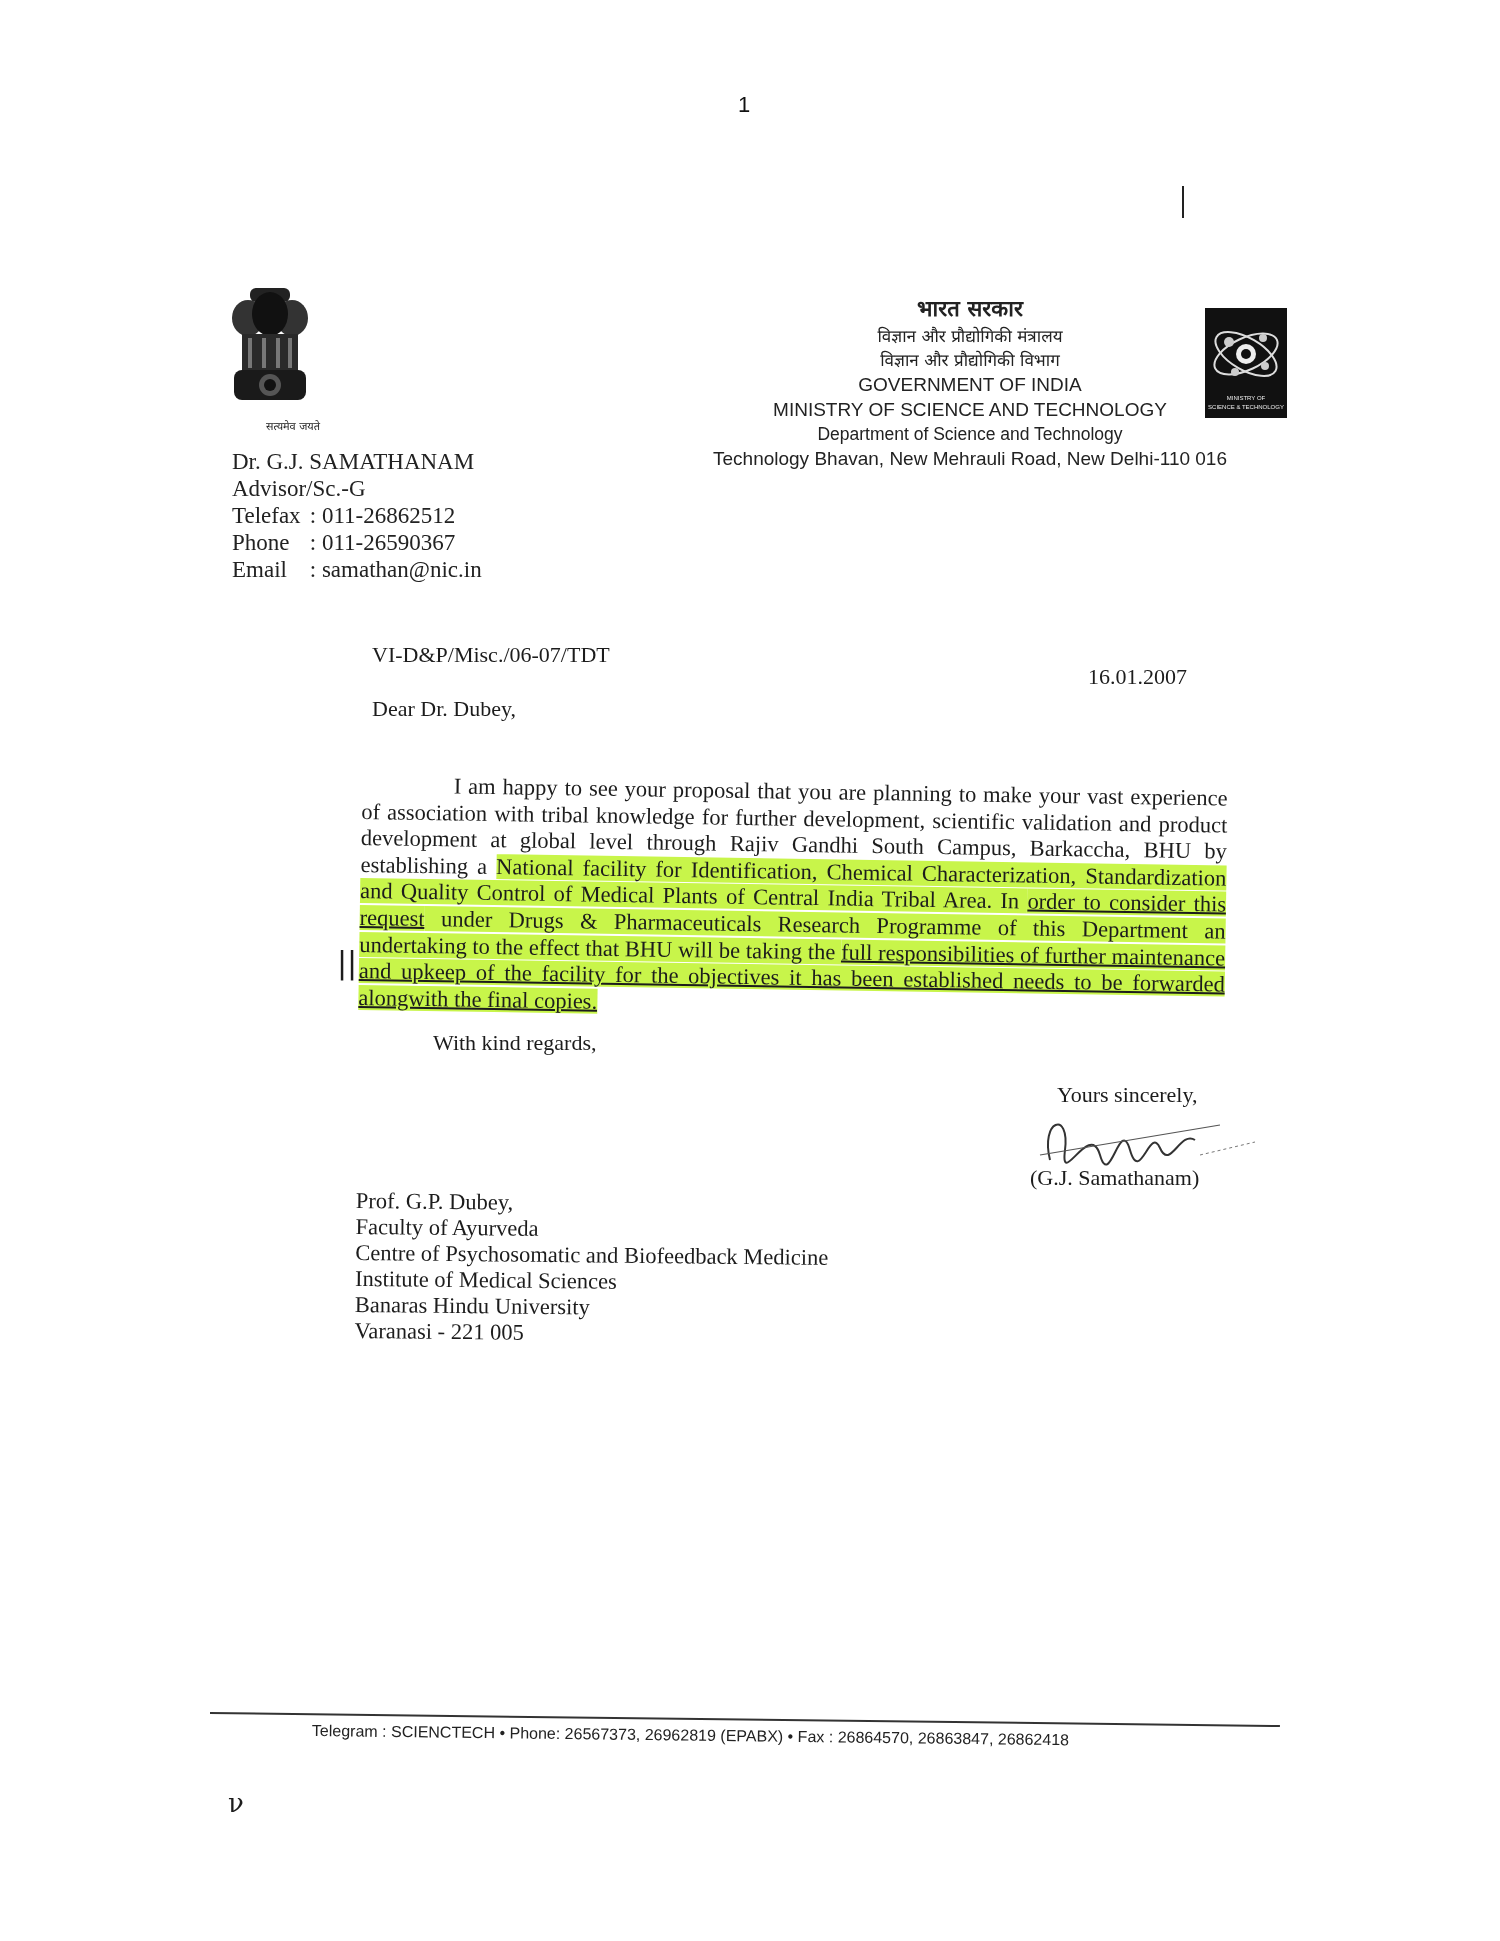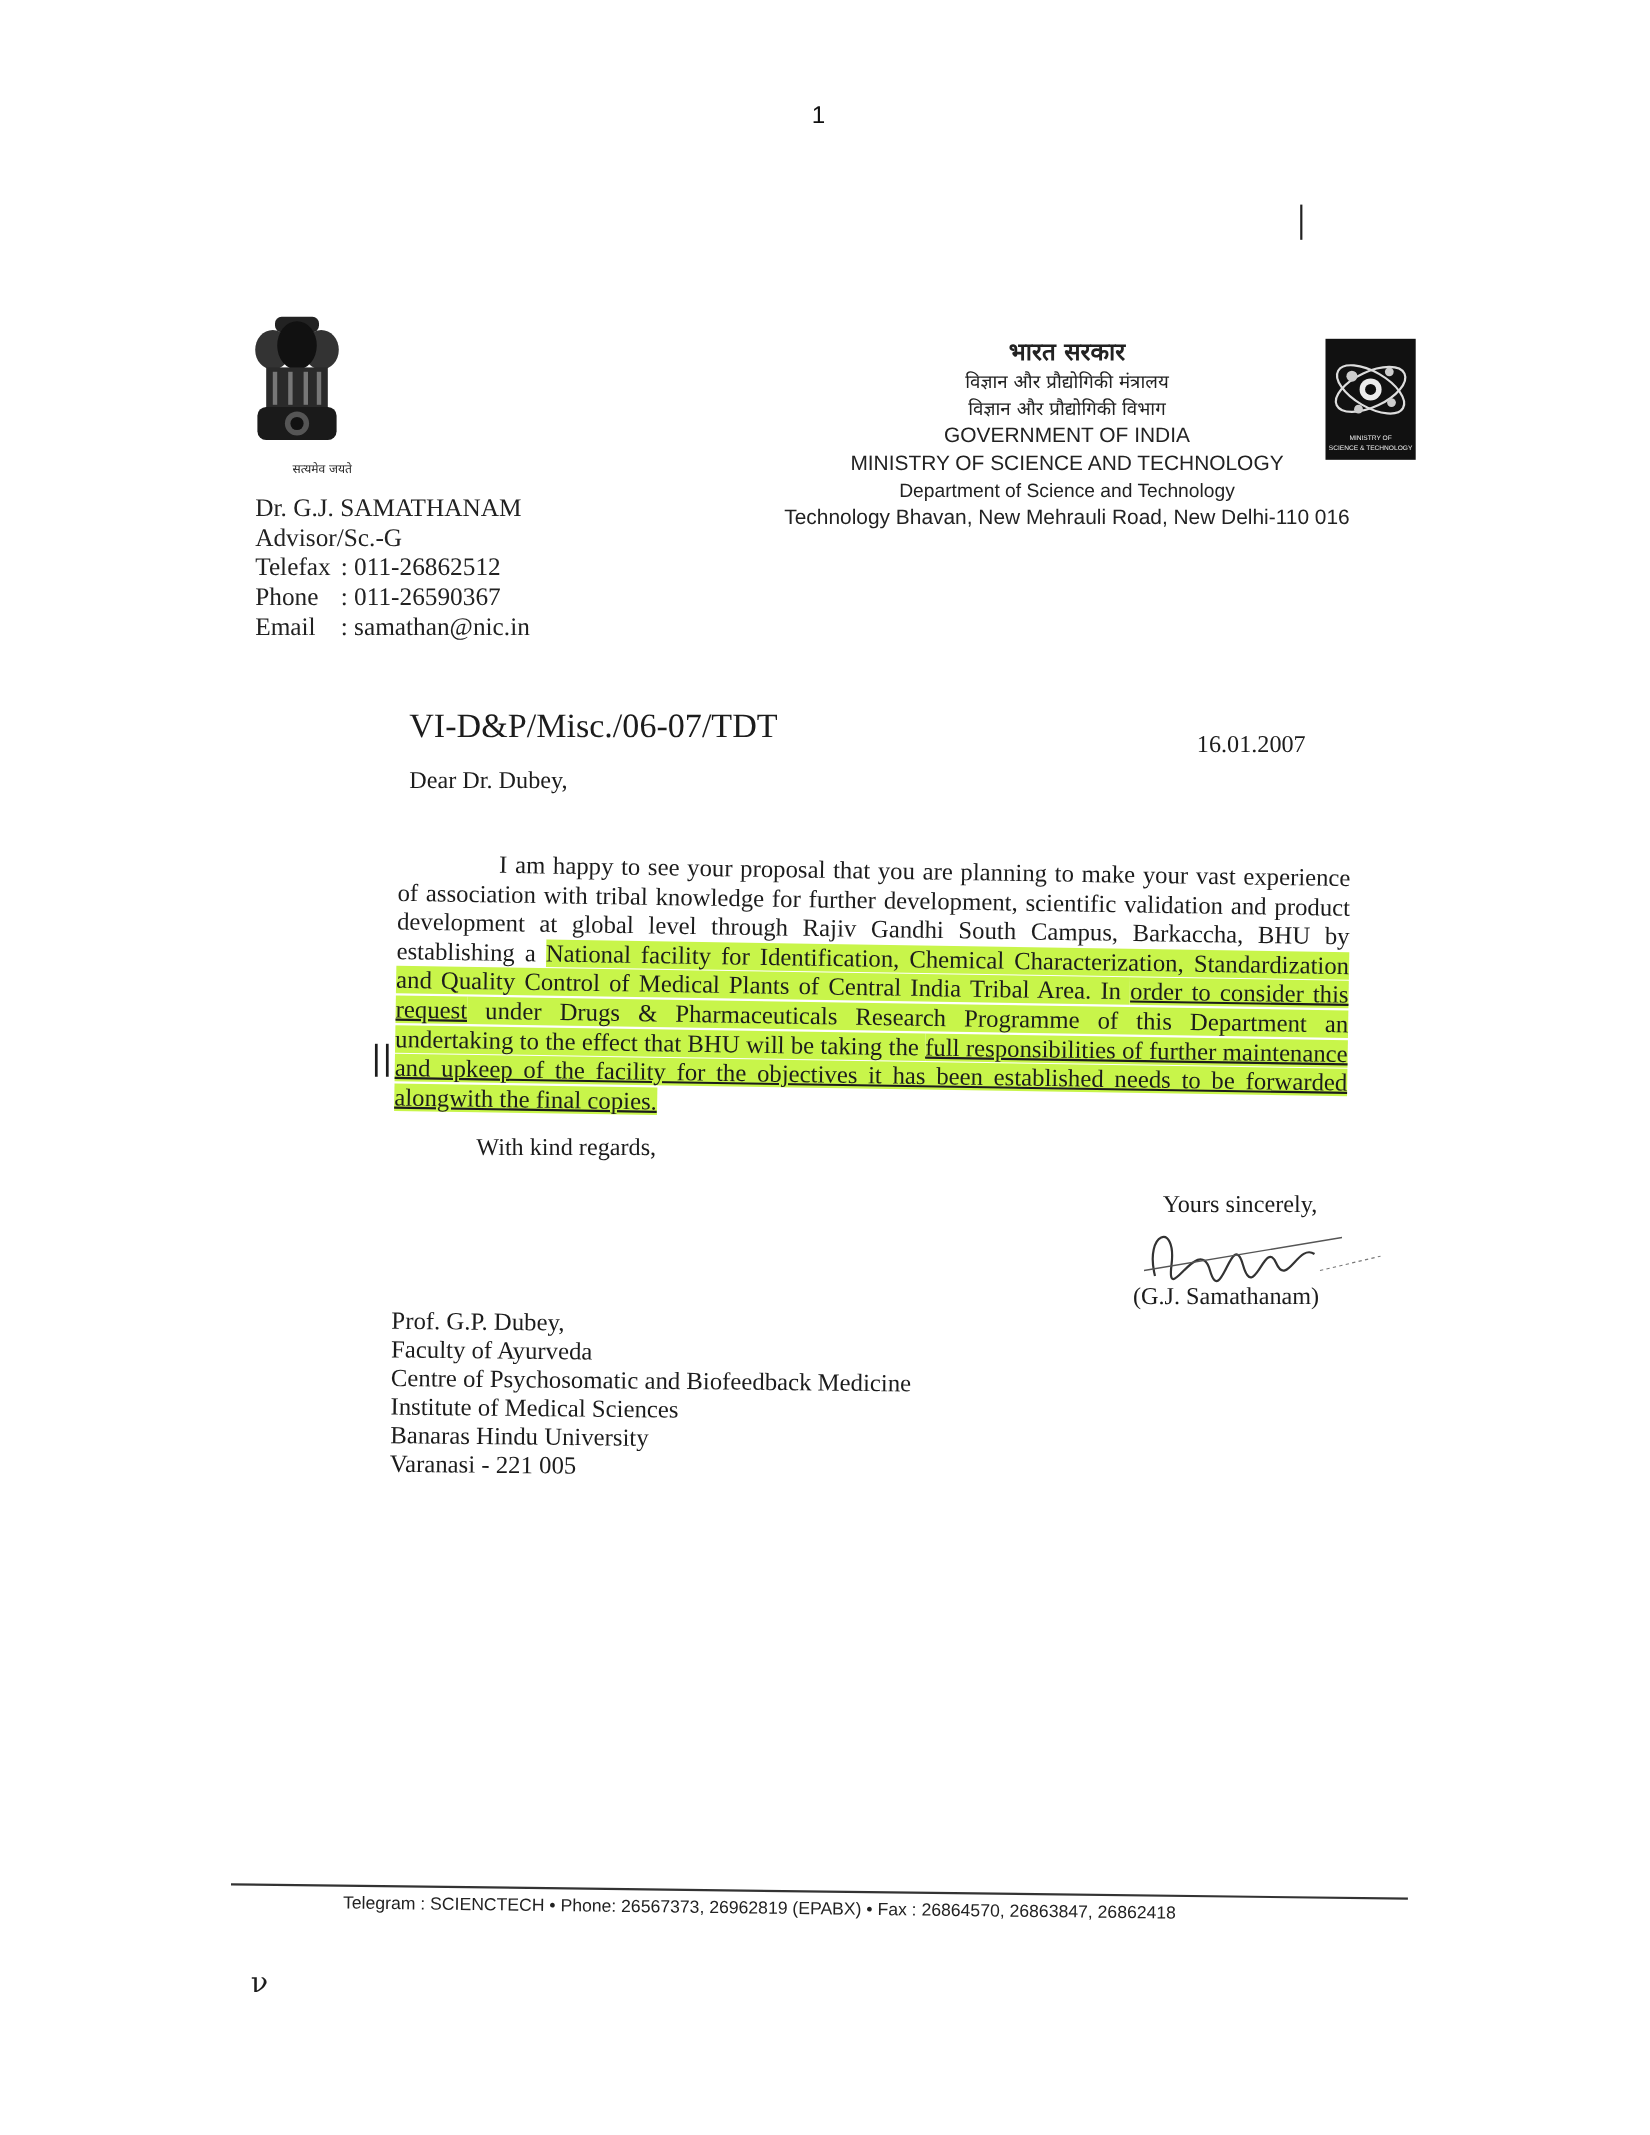--- a/index.html
+++ b/index.html
@@ -4,27 +4,27 @@
 <style>
   html, body { margin:0; padding:0; background:#ffffff; }
   body { width:1500px; height:1941px; position:relative; overflow:hidden; font-family:"Liberation Serif", serif; color:#1c1c1c; }
   .abs { position:absolute; }
   .page-num { left:738px; top:92px; font-family:"Liberation Sans", sans-serif; font-size:22px; color:#111; }
   .emblem { left:228px; top:284px; width:84px; height:132px; }
   .emblem-motto { left:222px; top:418px; font-size:11px; font-family:"DejaVu Sans", sans-serif; color:#222;margin-left:44px; }
   .sender { left:232px; top:448px; font-size:23px; line-height:27px; color:#222; }
   .sender .row { white-space:nowrap; }
   .sender .lbl { display:inline-block; width:72px; }
-  .hdr { left:640px; top:294px; width:660px; text-align:center; color:#222;margin-top:12px; }
+  .hdr { left:640px; top:294px; width:660px; text-align:center; color:#222; }
   .hdr .hi1 { font-family:"DejaVu Sans", sans-serif; font-size:22px; font-weight:bold; line-height:30px; }
   .hdr .hi { font-family:"DejaVu Sans", sans-serif; font-size:17px; line-height:24px; }
   .hdr .en1 { font-family:"Liberation Sans", sans-serif; font-size:19px; line-height:25px; }
   .hdr .en2 { font-family:"Liberation Sans", sans-serif; font-size:17.5px; line-height:24px; }
   .dst-logo { left:1205px; top:308px; width:82px; height:110px; background:#111; }
-  .ref { left:372px; top:642px; font-size:31px; }
+  .ref { left:372px; top:642px; font-size:22px; }
   .date { left:1088px; top:664px; font-size:22px;text-align:right; }
   .salute { left:372px; top:696px; font-size:22px; }
   .body-text { left:362px; top:772px; width:866px; font-size:22.5px; line-height:26.6px; text-align:justify; transform:rotate(0.9deg); transform-origin:left top; }
   .body-text p { margin:0; text-indent:92px; }
   .hl { background:#c8f54a; }
   .ul { text-decoration:underline; text-decoration-thickness:2px; }
   .regards { left:433px; top:1030px; font-size:22px; }
   .closing { left:1057px; top:1082px; font-size:22px; }
   .signature { left:1020px; top:1100px; width:240px; height:80px; }
   .signer { left:1030px; top:1165px; font-size:22px; }

